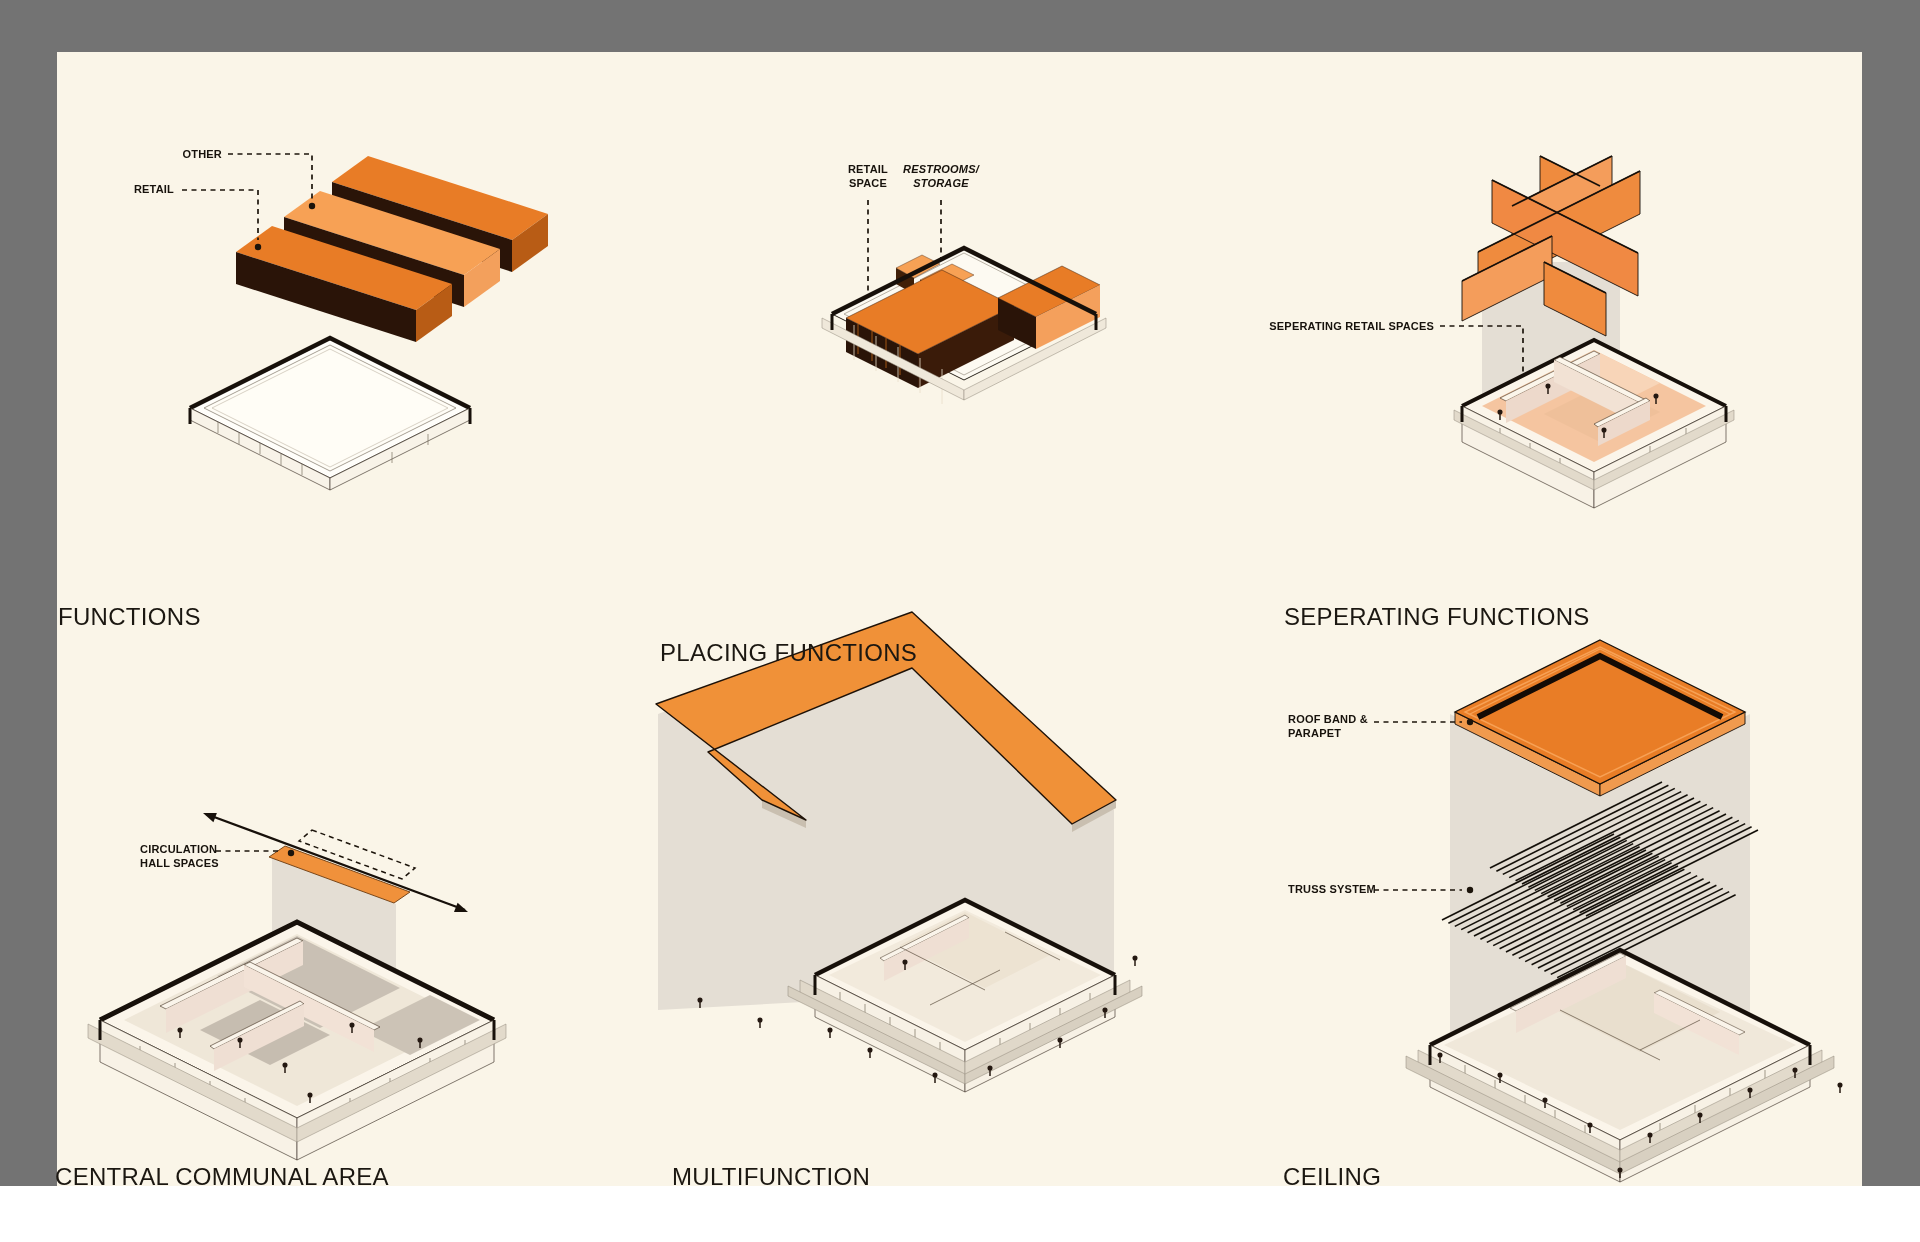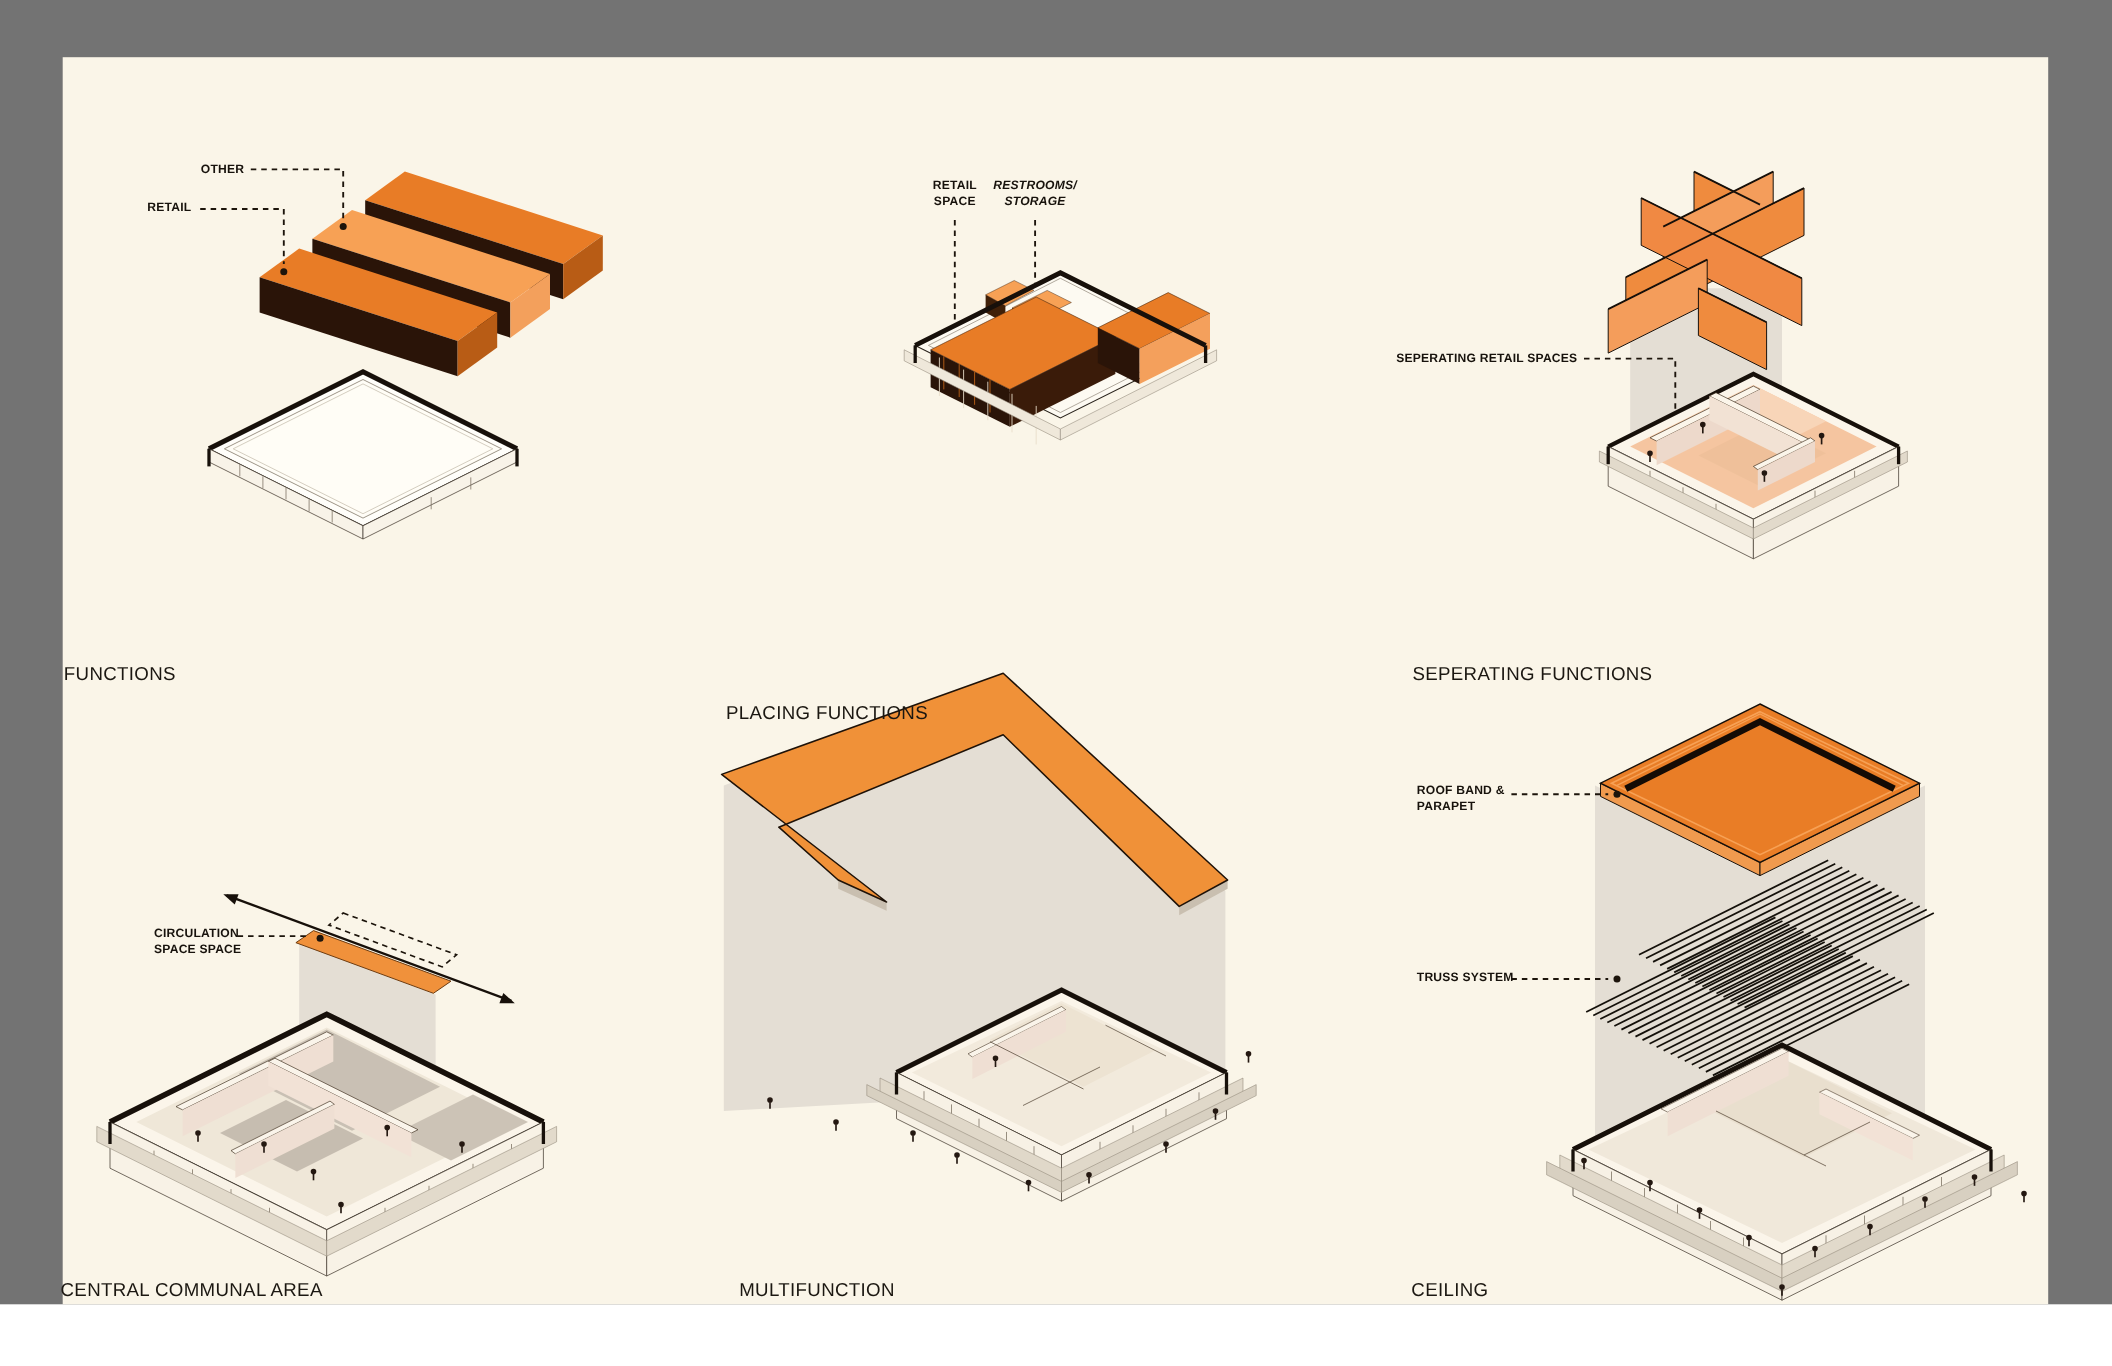--- a/index.html
+++ b/index.html
@@ -3,21 +3,21 @@
 <meta charset="utf-8">
 <style>
   html,body{margin:0;padding:0;background:#ffffff;}
   #page{position:relative;width:1920px;height:1186px;background:#737373;overflow:hidden;
         font-family:"Liberation Sans",sans-serif;padding-left:44px;}
   #scene{position:absolute;left:0;top:0;}
   .ann{position:absolute;color:#17120c;font-size:11px;font-weight:bold;line-height:1.3;
        letter-spacing:.2px;white-space:nowrap;}
   .ann.center{text-align:center;}
   .ann.right{text-align:right;}
-  .sec-title{position:absolute;color:#1b1711;font-size:17px;font-weight:400;
+  .sec-title{position:absolute;color:#1b1711;font-size:24px;font-weight:400;
        letter-spacing:.3px;white-space:nowrap;}
 </style>
 </head>
 <body>
 
 <div id="page">
 
 <svg id="scene" width="1920" height="1242" viewBox="0 0 1920 1242">
 
   <defs>
@@ -394,21 +394,21 @@
   </div>
   <div class="ann center" style="left:901px;top:162px;width:80px;font-style:italic;">
     <div>RESTROOMS/</div>
     <div>STORAGE</div>
   </div>
 
   <div class="ann right" style="left:1230px;top:319px;width:204px;text-align:right;">SEPERATING RETAIL SPACES</div>
 
   <div class="ann" style="left:140px;top:842px;">
     <div>CIRCULATION</div>
-    <div>SPACE SPACE</div>
+    <div>HALL SPACES</div>
   </div>
 
   <div class="ann" style="left:1288px;top:712px;">
     <div>ROOF BAND &amp;</div>
     <div>PARAPET</div>
   </div>
   <div class="ann" style="left:1288px;top:882px;">TRUSS SYSTEM</div>
 
   <div class="sec-title" style="left:58px;top:603px;">FUNCTIONS</div>
   <div class="sec-title" style="left:660px;top:603px;margin-top:36px;">PLACING FUNCTIONS</div>

